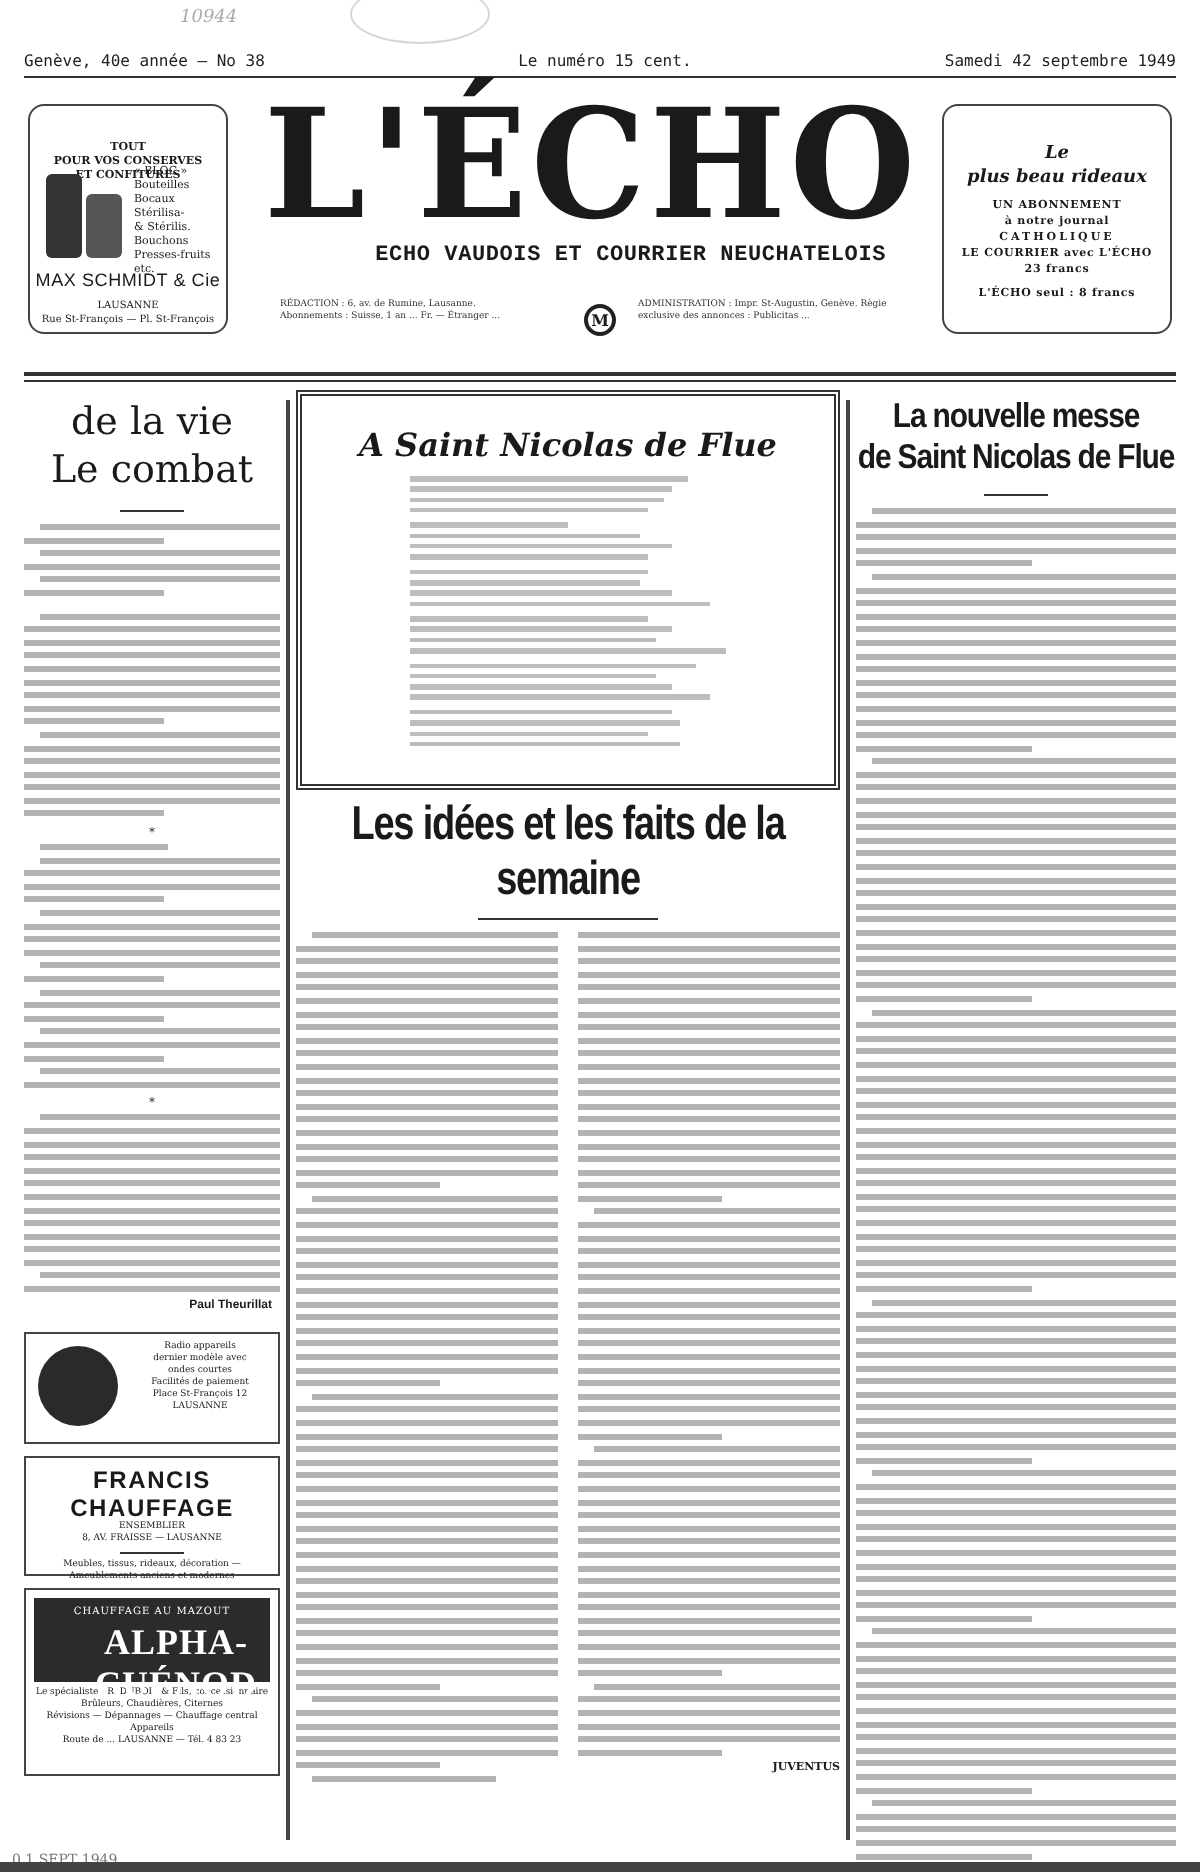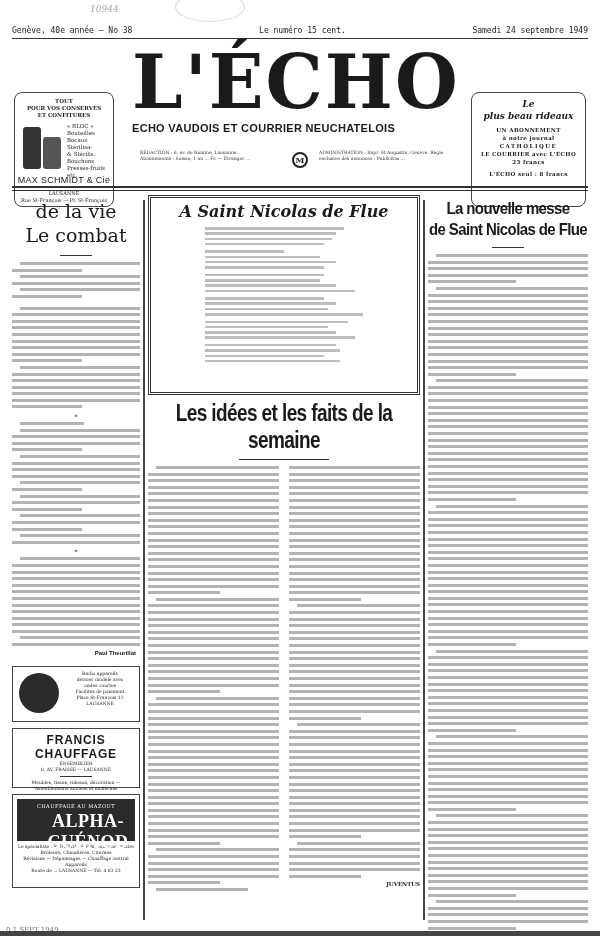--- a/index.html
+++ b/index.html
@@ -5,33 +5,33 @@
   * { box-sizing: border-box; margin: 0; padding: 0; }
   html, body { width: 600px; height: 936px; background: #fff; overflow: hidden; }
   body { position: relative; font-family: "DejaVu Serif", serif; color: #1a1a1a; }
 
   .stamp { position: absolute; left: 175px; top: -8px; width: 70px; height: 30px; border: 1px solid #bbb; border-radius: 50%; opacity: .6; }
   .stamp-num { position: absolute; left: 90px; top: 4px; font-size: 9px; color: #aaa; font-style: italic; }
 
   .topline { position: absolute; left: 12px; right: 12px; top: 25px; height: 14px; display: flex; justify-content: space-between; align-items: center; font-family: "DejaVu Sans Mono", monospace; font-size: 8px; color: #222; border-bottom: 1.5px solid #333; padding-bottom: 2px; }
 
   .masthead { position: absolute; left: 12px; right: 12px; top: 42px; height: 140px; }
-  .ad-box { position: absolute; top: 10px; width: 100px; height: 115px; border: 1.3px solid #444; border-radius: 8px; text-align: center; font-size: 5.5px; line-height: 7px; padding: 5px 4px; margin-top: 40px; }
+  .ad-box { position: absolute; top: 10px; width: 100px; height: 115px; border: 1.3px solid #444; border-radius: 8px; text-align: center; font-size: 5.5px; line-height: 7px; padding: 18px 4px; }
   .ad-left { left: 2px; }
   .ad-right { right: 2px; width: 115px; }
   .ad-left .jars { position: absolute; left: 8px; top: 30px; width: 40px; height: 48px; }
   .jar { position: absolute; background: #333; border-radius: 3px; }
   .ad-left .ad-list { position: absolute; left: 52px; top: 30px; text-align: left; font-size: 5.5px; line-height: 7px; }
   .ad-left .ad-brand { position: absolute; left: 0; right: 0; top: 84px; font-family: "Liberation Sans", sans-serif; font-weight: normal; font-size: 9px; letter-spacing: .3px; }
   .ad-left .ad-addr { position: absolute; left: 0; right: 0; top: 97px; font-size: 5px; }
   .ad-right .script { font-family: "DejaVu Serif", serif; font-style: italic; font-weight: bold; font-size: 9px; line-height: 12px; }
   .ad-right .small { font-size: 5.5px; line-height: 8px; font-weight: bold; letter-spacing: .4px; }
 
   .title { position: absolute; left: 120px; right: 145px; top: 0; text-align: center; font-family: "DejaVu Serif", serif; font-weight: bold; font-size: 72px; letter-spacing: 2px; line-height: 80px; transform: scaleY(1.05); }
-  .subtitle { position: absolute; left: 120px; right: 145px; top: 80px; text-align: left; font-family: Liberation Sans, sans-serif; font-weight: bold; font-size: 11px; letter-spacing: .3px; }
+  .subtitle { position: absolute; left: 120px; right: 145px; top: 80px; text-align: right; font-family: Liberation Mono, monospace; font-weight: bold; font-size: 11px; letter-spacing: .3px; }
   .subtitle2 { position: absolute; left: 120px; right: 145px; top: 94px; text-align: center; font-family: "DejaVu Sans", sans-serif; font-weight: bold; font-size: 8px; }
   .admin { position: absolute; top: 108px; width: 130px; font-size: 4.5px; line-height: 5.5px; color: #333; }
   .admin.l { left: 128px; }
   .admin.r { left: 307px; }
   .logo-seal { position: absolute; left: 280px; top: 110px; width: 16px; height: 16px; border: 2px solid #222; border-radius: 50%; font-size: 8px; font-weight: bold; text-align: center; line-height: 12px; }
 
   .rule-double { position: absolute; left: 12px; right: 12px; height: 5px; border-top: 2px solid #333; border-bottom: 1.5px solid #333; }
 
   .col { position: absolute; }
   .col-left { left: 12px; top: 195px; width: 128px; }
@@ -43,21 +43,21 @@
   .short-rule { width: 32px; height: 1px; background: #333; margin: 8px auto 6px; }
 
   .lines { position: relative; }
   .ln { height: 3px; background: #8a8a8a; margin: 0 0 3.6px 0; opacity: .65; }
   .ln.indent { margin-left: 8px; }
   .ln.short { width: 55%; }
   .para-gap { height: 5px; }
   .star { text-align: center; font-size: 6px; line-height: 10px; }
   .sig { text-align: right; font-family: "Liberation Sans", sans-serif; font-weight: bold; font-size: 6px; margin-top: 3px; padding-right: 4px; }
 
-  .poem-box { position: relative; border: 3px double #333; height: 200px; padding: 0 14px; }
+  .poem-box { position: relative; border: 3px double #333; height: 200px; padding: 11px 14px; }
   .poem-title { text-align: center; font-family: "DejaVu Serif", serif; font-style: italic; font-weight: bold; font-size: 16px; margin: 4px 0 6px; }
   .poem-stanza { margin: 0 0 5px 40px; }
   .poem-stanza .ln { height: 2.5px; margin-bottom: 2.8px; background: #999; }
 
   .h-idees { text-align: center; font-family: "Liberation Sans", sans-serif; font-weight: bold; font-size: 19px; letter-spacing: -.6px; margin-top: 10px; transform: scaleY(1.25); }
   .mid-cols { display: flex; gap: 10px; margin-top: 4px; }
   .mid-cols > div { flex: 1; }
 
   .h-messe { text-align: center; font-family: "Liberation Sans", sans-serif; font-weight: bold; font-size: 15px; line-height: 18px; letter-spacing: -.6px; margin-top: 6px; transform: scaleY(1.15); }
 
@@ -76,21 +76,21 @@
 </style>
 </head>
 <body>
 
 <div class="stamp"></div>
 <div class="stamp-num">10944</div>
 
 <div class="topline">
   <span>Genève, 40e année — No 38</span>
   <span>Le numéro 15 cent.</span>
-  <span>Samedi 24 septembre 1949</span>
+  <span>Samedi 42 septembre 1949</span>
 </div>
 
 <div class="masthead">
   <div class="ad-box ad-left">
     <div style="font-weight:bold;">
       <div>TOUT</div>
       <div>POUR VOS CONSERVES</div>
       <div>ET CONFITURES</div>
     </div>
     <div class="jars">

